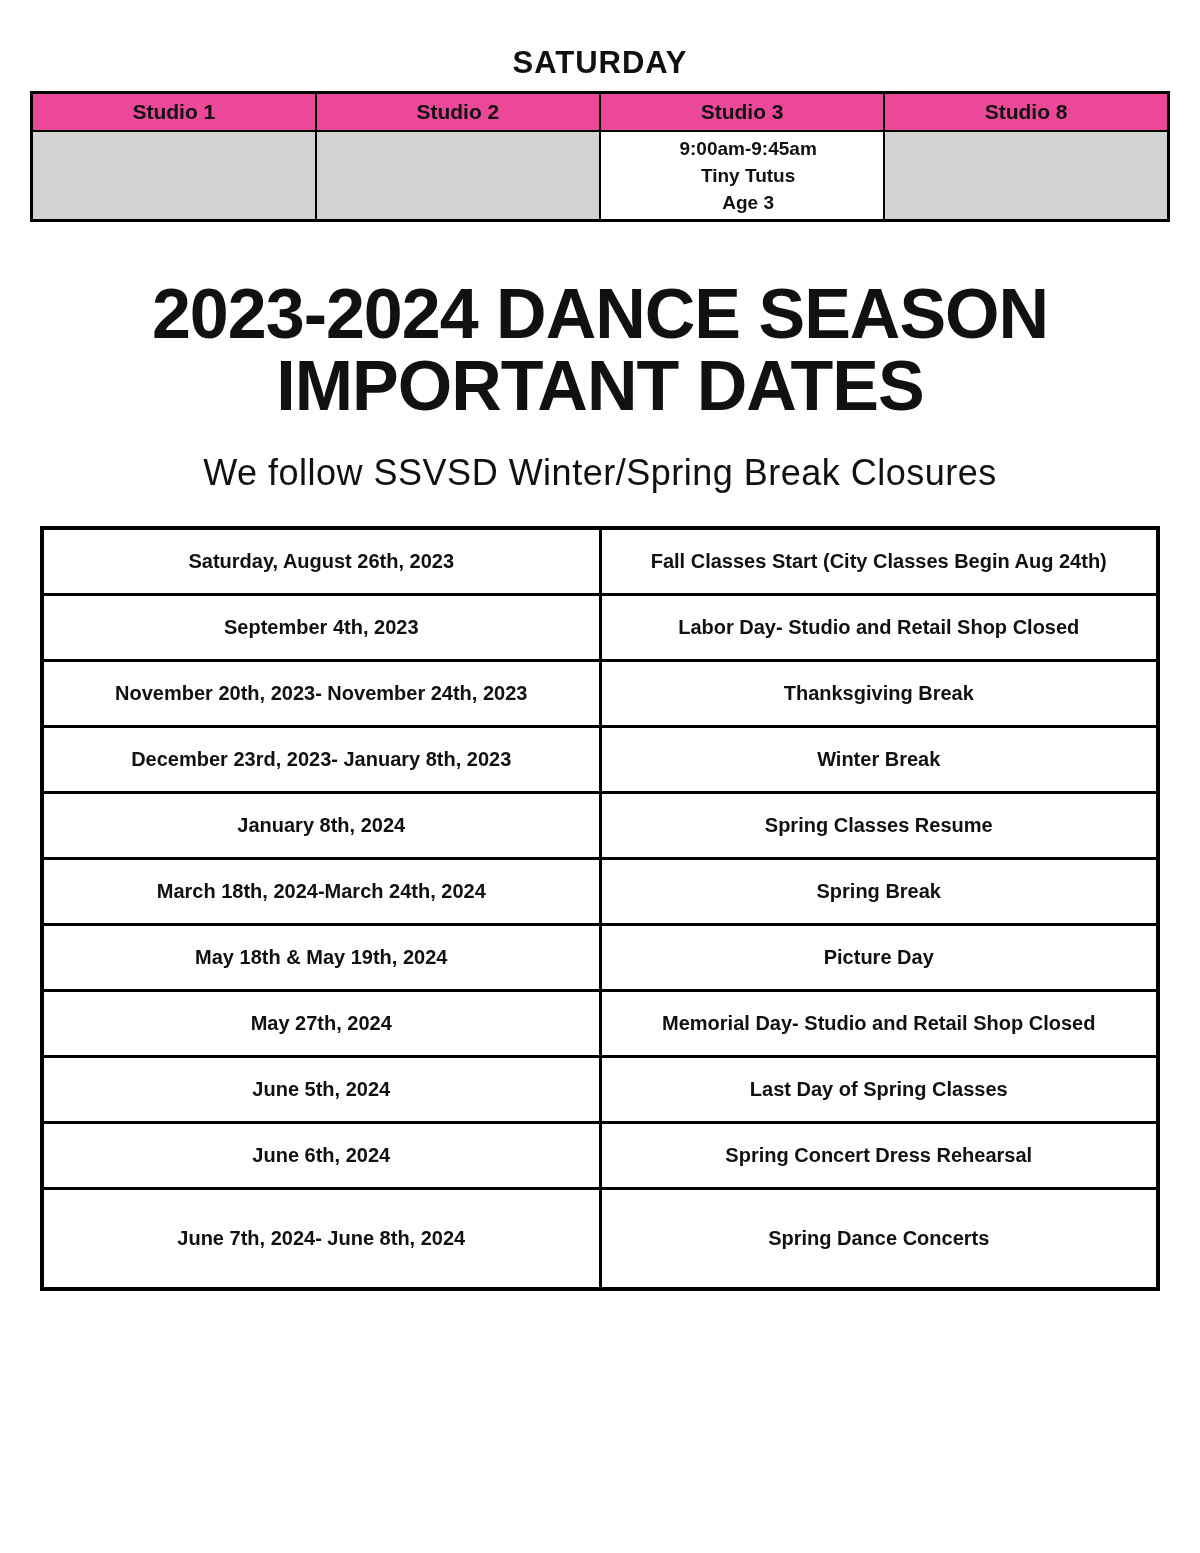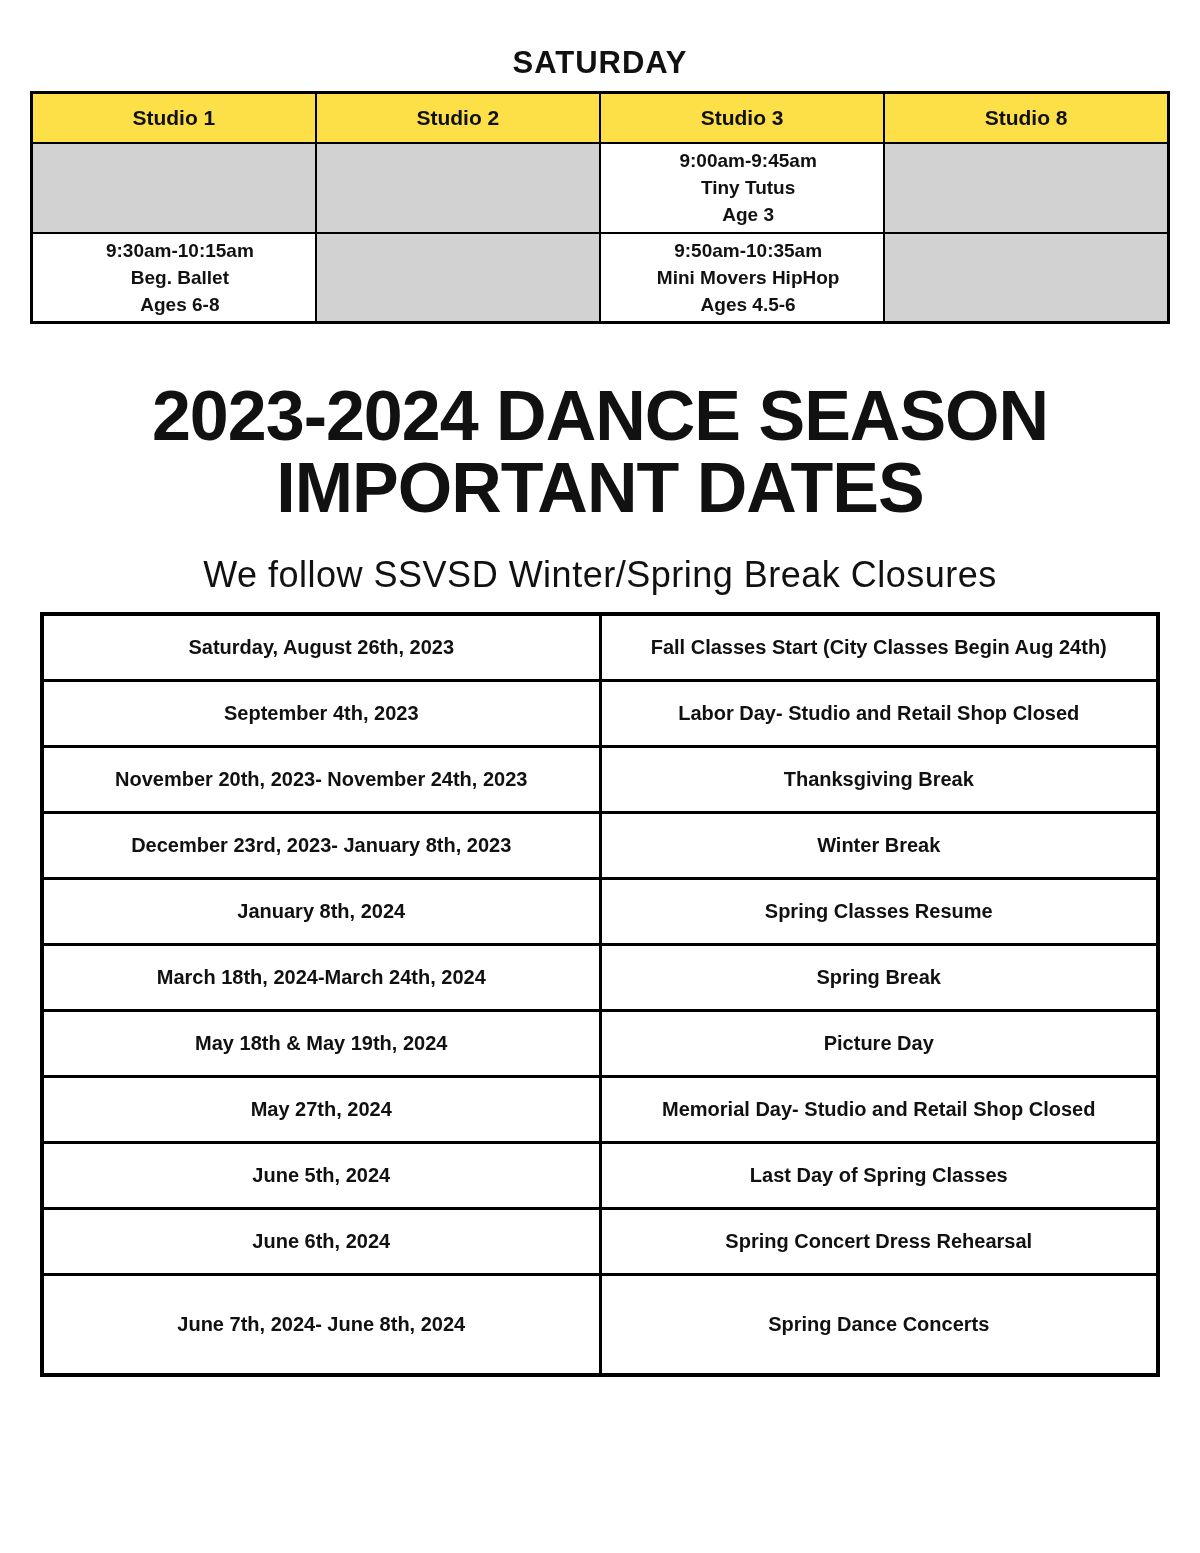--- a/index.html
+++ b/index.html
@@ -28,24 +28,24 @@
     margin: 10px auto 0 auto;
     border: 3px solid #000000;
   }
   .studio-table th, .studio-table td {
     border: 2px solid #000000;
     text-align: center;
     vertical-align: middle;
     padding: 0;
   }
   .studio-table th {
-    background: #fde047;
+    background: #ec4899;
     font-size: 21px;
     font-weight: bold;
-    height: 50px;
+    height: 38px;
   }
   .studio-table td {
     font-size: 19px;
     font-weight: bold;
     line-height: 27px;
   }
   .studio-table td.empty { background: #d2d2d2; }
   .studio-table td.class-cell { background: #ffffff; padding-left: 12px; }
   .studio-table tr.row-a { height: 90px; }
   .studio-table tr.row-b { height: 90px; }
@@ -62,21 +62,21 @@
   .season-subtitle {
     margin-top: 30px;
     text-align: center;
     font-size: 36px;
     font-weight: normal;
     letter-spacing: 0.5px;
   }
 
   .dates-table {
     width: 1120px;
-    margin: 16px auto 0 auto;
+    margin: 32px auto 0 auto;
     border: 4px solid #000000;
   }
   .dates-table td {
     border: 3px solid #000000;
     text-align: center;
     vertical-align: middle;
     font-size: 20px;
     font-weight: bold;
     padding: 0 12px;
     background: #ffffff;
@@ -99,34 +99,20 @@
     </tr>
   </thead>
   <tbody>
     <tr class="row-a">
       <td class="empty"></td>
       <td class="empty"></td>
       <td class="class-cell">
         <div>9:00am-9:45am</div>
         <div>Tiny Tutus</div>
         <div>Age 3</div>
-      </td>
-      <td class="empty"></td>
-    </tr>
-    <tr class="row-b">
-      <td class="class-cell">
-        <div>9:30am-10:15am</div>
-        <div>Beg. Ballet</div>
-        <div>Ages 6-8</div>
-      </td>
-      <td class="empty"></td>
-      <td class="class-cell">
-        <div>9:50am-10:35am</div>
-        <div>Mini Movers HipHop</div>
-        <div>Ages 4.5-6</div>
       </td>
       <td class="empty"></td>
     </tr>
   </tbody>
 </table>
 
 <div class="season-title">
   <div>2023-2024 DANCE SEASON</div>
   <div>IMPORTANT DATES</div>
 </div>

